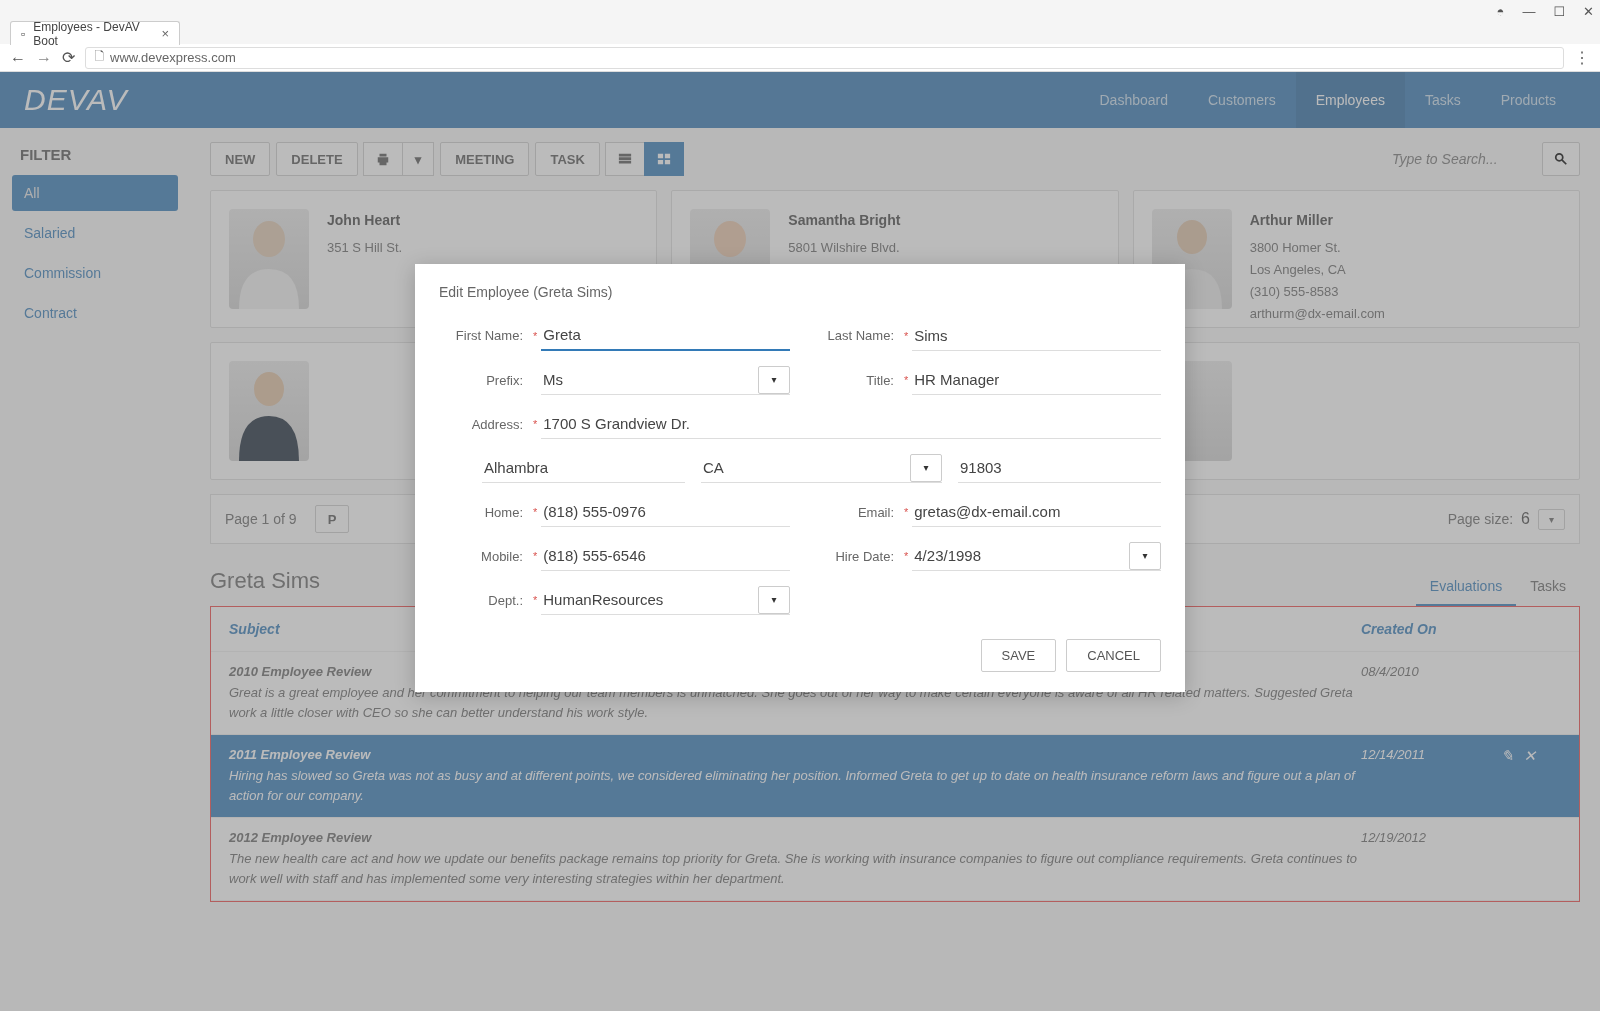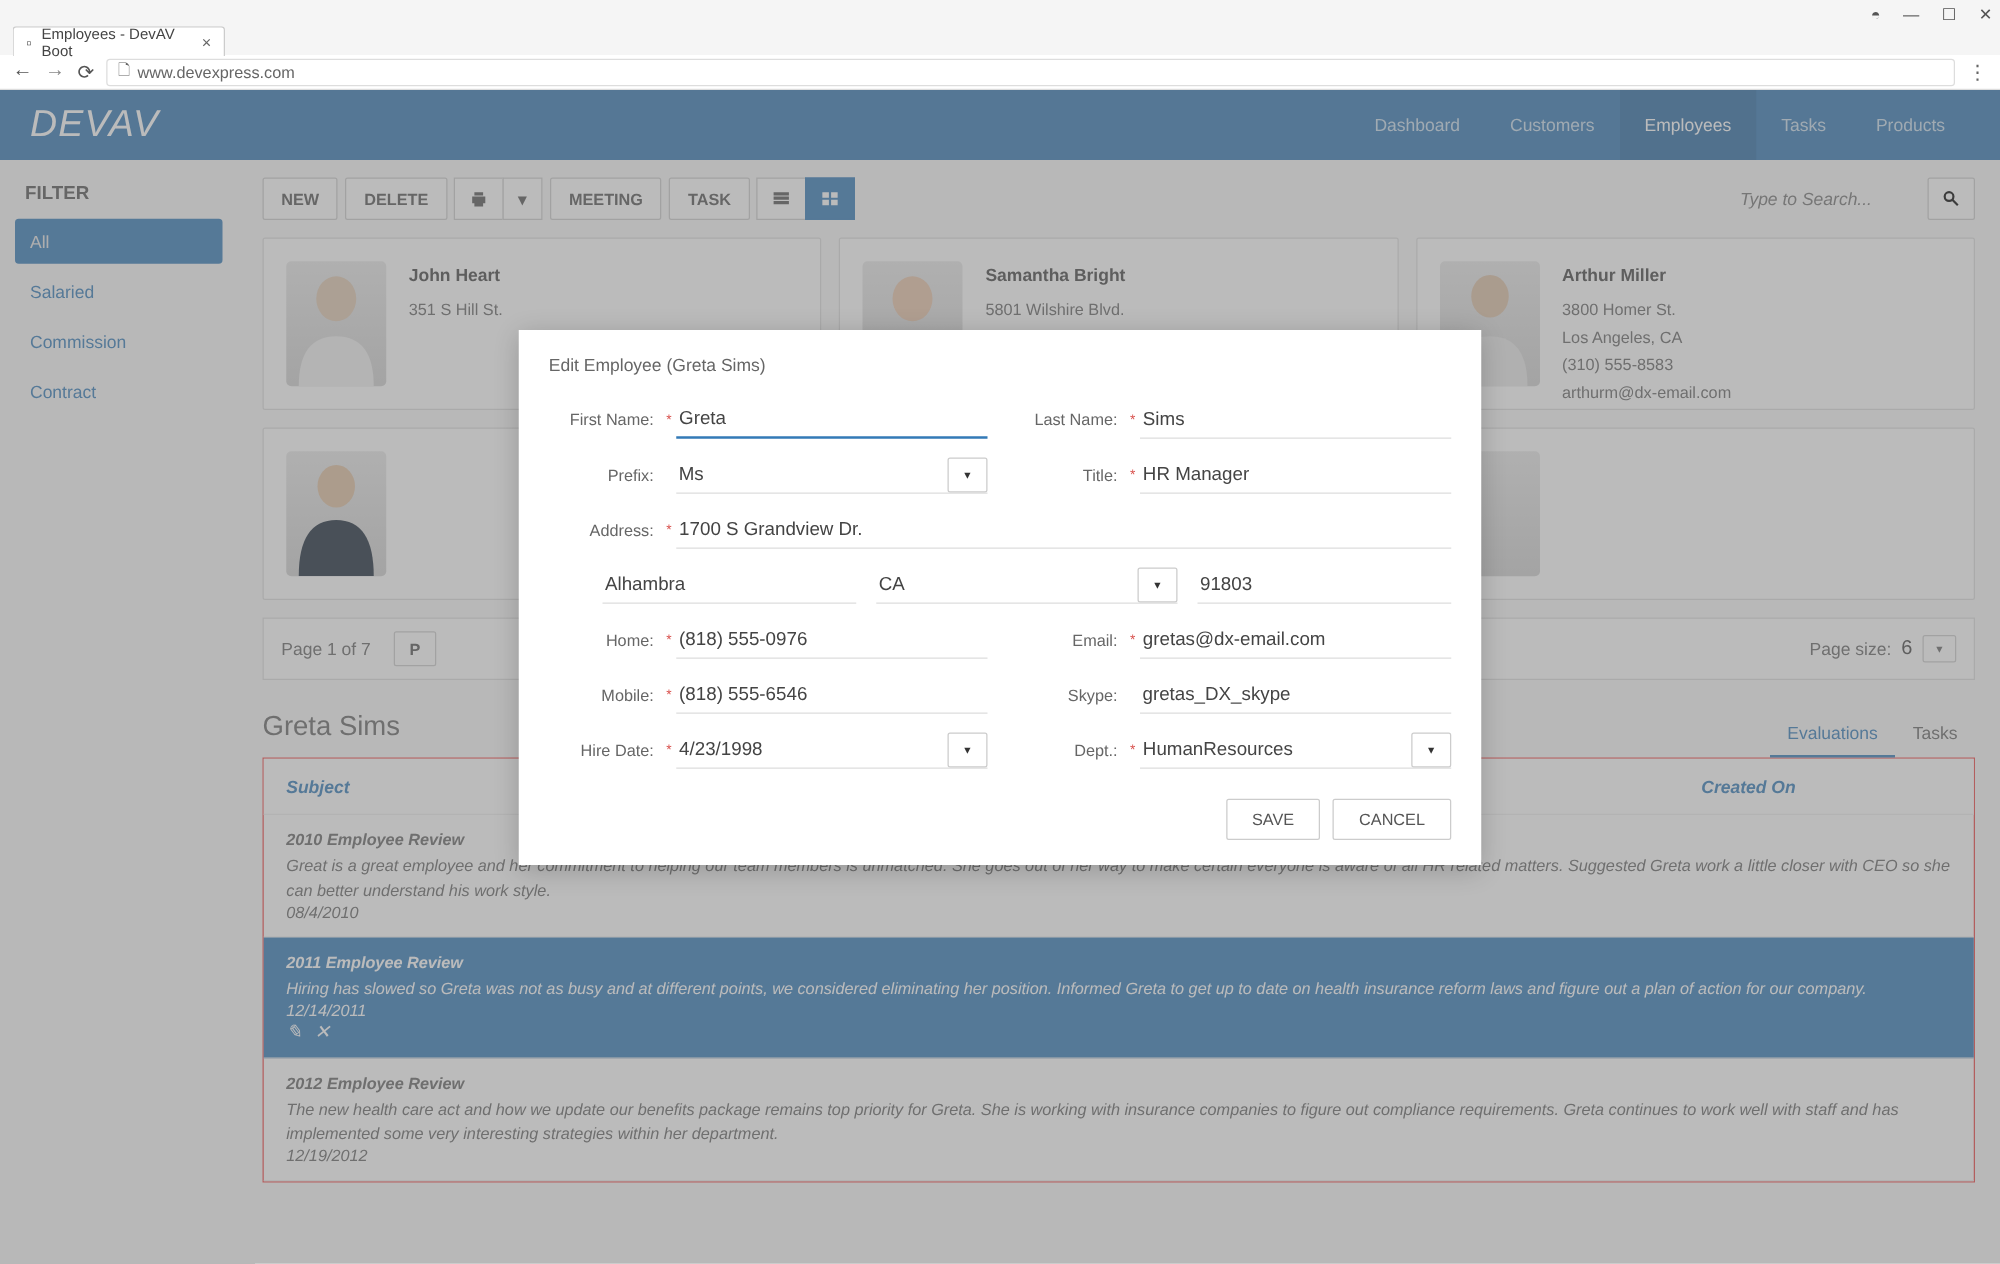--- a/index.html
+++ b/index.html
@@ -60,21 +60,21 @@
     .detail-title { font-size: 22px; color: #666; margin: 24px 0 2px; font-weight: 400; }
     .detail-tabs { float: right; margin-top: -28px; display: flex; }
     .dtab { padding: 10px 14px; font-size: 14px; color: #666; }
     .dtab.active { color: #337ab7; border-bottom: 2px solid #337ab7; }
     
     .eval-table { border: 1px solid #ef4444; background: #fff; margin-top: 12px; font-style: italic; }
     .eval-header { display: flex; background: #fff; padding: 14px 18px; font-weight: 600; color: #337ab7; font-size: 14px; border-bottom: 1px solid #eee; }
     .col-subject { flex: 1; }
     .col-created { width: 140px; }
     .col-actions { width: 60px; }
-    .eval-row { display: flex; padding: 12px 18px; font-size: 13px; color: #666; border-bottom: 1px solid #eee; align-items: flex-start; flex-direction: column; }
+    .eval-row { display: flex; padding: 12px 18px; font-size: 13px; color: #666; border-bottom: 1px solid #eee; align-items: flex-start; }
     .eval-row.selected { background: #337ab7; color: #fff; }
     .eval-subject-t { font-weight: 600; margin-bottom: 4px; }
     .eval-row .col-subject div:last-child { line-height: 1.5; }
     .row-actions { display: flex; gap: 10px; color: #fff; font-size: 15px; }
     
     
     .modal-overlay { position: absolute; top: 72px; left: 0; right: 0; bottom: 0; background: rgba(120,120,120,0.5); display: flex; justify-content: center; align-items: flex-start; padding-top: 192px; }
     .modal { background: #fff; width: 770px; box-shadow: 0 4px 20px rgba(0,0,0,0.2); padding: 20px 24px; }
     .modal-title { font-size: 14px; color: #666; margin-bottom: 20px; }
     .form-grid { display: grid; grid-template-columns: 1fr 1fr; gap: 14px 20px; }
@@ -232,21 +232,21 @@
               </svg>
             </div>
           <div class="emp-info"></div>
         </div>
         <div class="emp-card" style="grid-column: 3;">
           <div class="avatar"></div>
         </div>
       </div>
 
       <div class="list-footer">
-        <span>Page 1 of 7</span>
+        <span>Page 1 of 9</span>
         <div class="pager">
           <button class="btn icon-only" style="height:28px;">P</button>
         </div>
         <div class="page-size">
           <span>Page size:</span>
           <span class="page-size-num">6</span>
           <span class="dd-caret">▾</span>
         </div>
       </div>
 
@@ -351,25 +351,20 @@
         <span class="frm-label">Email:</span>
           <span class="req">*</span>
         <input class="frm-input" value="gretas@dx-email.com" style="">
       </div>
       <div class="form-row">
         <span class="frm-label">Mobile:</span>
           <span class="req">*</span>
         <input class="frm-input" value="(818) 555-6546" style="">
       </div>
       <div class="form-row">
-        <span class="frm-label">Skype:</span>
-          <span class="no-req"></span>
-        <input class="frm-input" value="gretas_DX_skype" style="">
-      </div>
-      <div class="form-row">
         <span class="frm-label">Hire Date:</span>
           <span class="req">*</span>
         <div class="frm-field">
           <input value="4/23/1998" style="">
           <div class="dd-btn">▾</div>
         </div>
       </div>
       <div class="form-row">
         <span class="frm-label">Dept.:</span>
           <span class="req">*</span>

